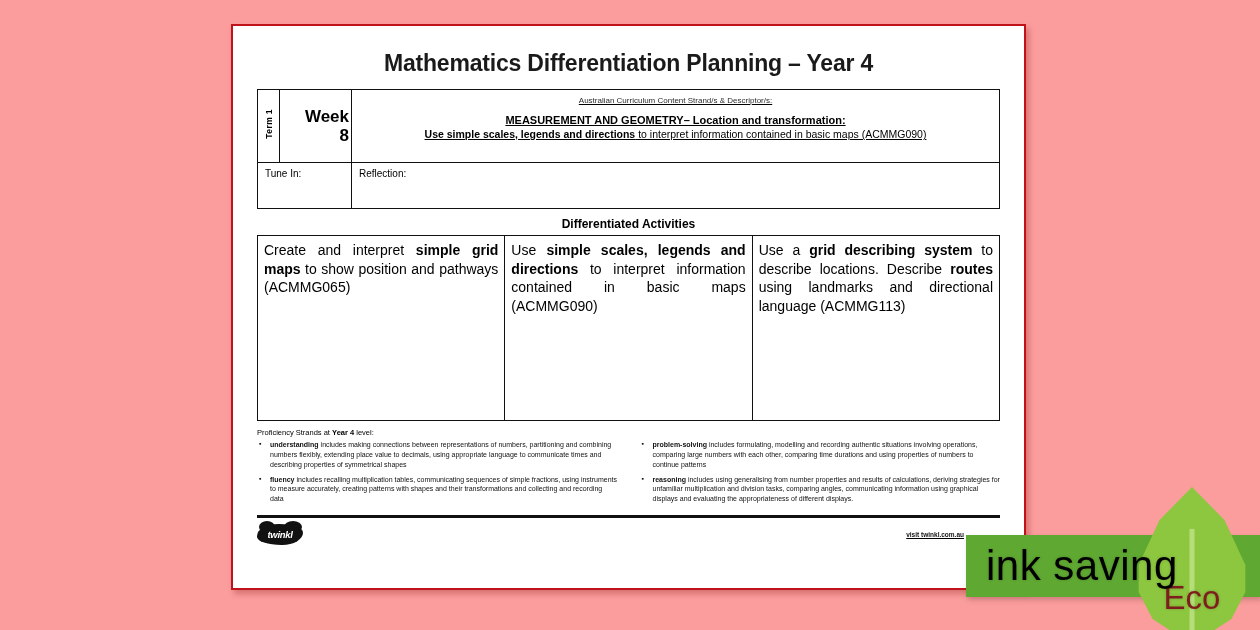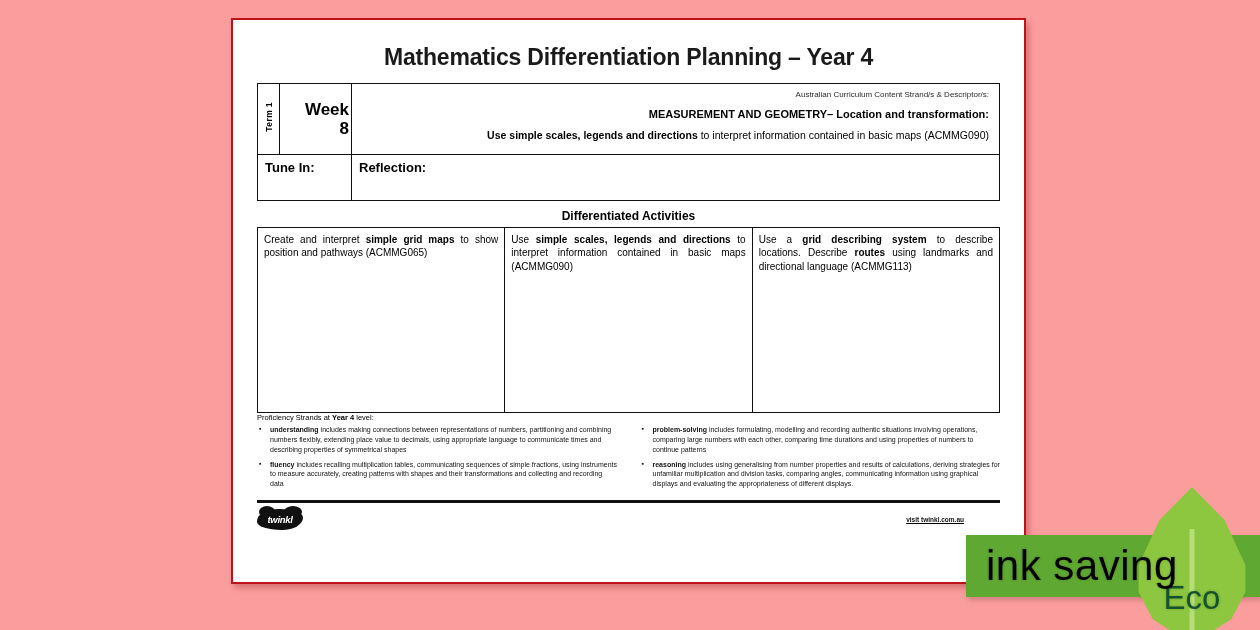--- a/index.html
+++ b/index.html
@@ -10,21 +10,21 @@
     background: #fc9d9d;
     font-family: "Liberation Sans", sans-serif;
     overflow: hidden;
     position: relative;
   }
 
   
   #doc-sheet {
     position: absolute;
     left: 231px;
-    top: 18px;
+    top: 24px;
     width: 795px;
     height: 566px;
     background: #ffffff;
     border: 2px solid #c0121a;
     box-shadow: 3px 4px 6px rgba(120,0,0,0.28);
     padding: 16px 24px 0 24px;
   }
 
   
   #page-title {
@@ -61,44 +61,45 @@
   }
   .week-cell {
     width: 72px;
     text-align: right;
     font-size: 17px;
     font-weight: bold;
     line-height: 1.12;
     padding: 7px 2px;
   }
   .desc-cell {
-    text-align: right;
-    padding: 6px 10px 12px 10px;
+    text-align: center;
+    padding: 6px 10px 21px 10px;
+    text-decoration: underline;
   }
   .desc-small {
     font-size: 8px;
     color: #2a2a2a;
     margin-bottom: 9px;
   }
   .desc-strand {
     font-size: 11px;
     font-weight: bold;
-    margin-bottom: 9px;
+    margin-bottom: 2px;
   }
   .desc-line {
     font-size: 10.5px;
     line-height: 1.25;
   }
   .desc-line b { font-weight: bold; }
 
   .tune-row td {
     height: 46px;
     vertical-align: top;
-    font-size: 13px;
-    font-weight: bold;
+    font-size: 10px;
+    font-weight: normal;
     padding: 5px 7px;
   }
 
   
   #diff-heading {
     text-align: center;
     font-size: 12px;
     font-weight: bold;
     margin: 8px 0 4px 0;
   }
@@ -109,29 +110,29 @@
   }
   .act-table th, .act-table td { border: 1.6px solid #111; }
   .act-table th {
     font-size: 8.5px;
     font-weight: bold;
     padding: 3px 0 4px 0;
   }
   .act-table td {
     vertical-align: top;
     padding: 5px 6px;
-    font-size: 10px;
+    font-size: 14px;
     line-height: 1.32;
     height: 185px;
     text-align: justify;
   }
   .act-table td b { font-weight: bold; }
 
   
-  #prof-wrap { }
+  #prof-wrap { margin-top: 7px; }
   #prof-title { font-size: 7.5px; margin-bottom: 3px; }
   #prof-title b { font-weight: bold; }
   .prof-cols { display: flex; gap: 22px; }
   .prof-col { flex: 1; }
   .prof-list { list-style: none; }
   .prof-item {
     position: relative;
     padding-left: 13px;
     margin-bottom: 5px;
     font-size: 7px;
@@ -255,21 +256,21 @@
     height: 118px;
     background: #b5dd7a;
     z-index: 3;
   }
   #eco-word {
     position: absolute;
     left: 0;
     right: 0;
     top: 92px;
     text-align: center;
-    color: #14532d;
+    color: #7f1d1d;
     font-size: 33px;
     font-weight: normal;
     text-shadow: 0 0 3px rgba(0,0,0,0.2);
     z-index: 4;
   }
 </style>
 </head>
 <body>
 
 <div id="doc-sheet">

